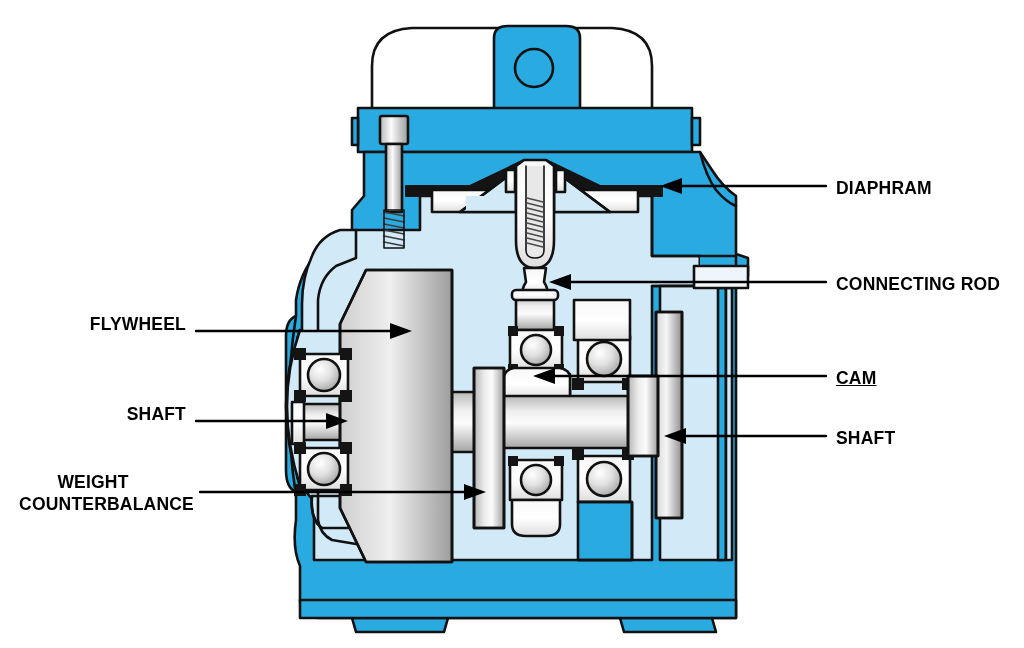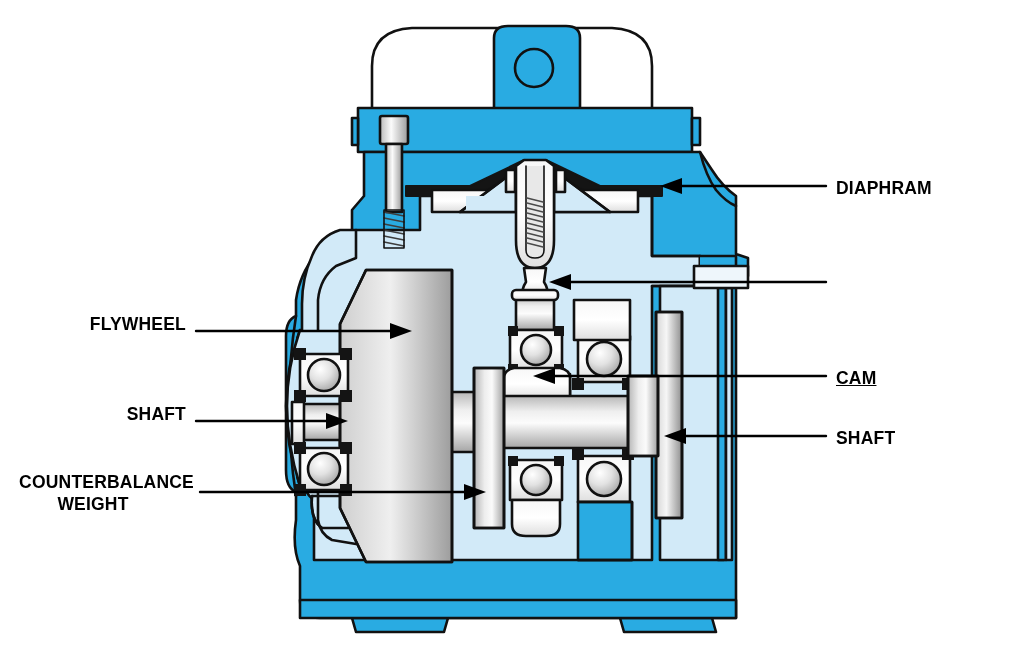--- a/index.html
+++ b/index.html
@@ -319,27 +319,28 @@
           <line x1="200" y1="492" x2="470" y2="492"></line>
           <polygon points="486,492 464,484 464,500" stroke="none"></polygon>
         </g>
       </g>
 
     </g>
   </svg>
 
   <div class="lbl right" style="left:836px; top:177px;">DIAPHRAM</div>
 
+  <div class="lbl right" style="left:836px; top:273px;">CONNECTING ROD</div>
 
   <div class="lbl right" style="left:836px; top:367px;text-decoration:underline;">CAM</div>
 
   <div class="lbl right" style="left:836px; top:427px;">SHAFT</div>
 
   <div class="lbl left" style="left:0px; top:403px; width:186px;">SHAFT</div>
 
   <div class="lbl left" style="left:0px; top:313px; width:186px;">FLYWHEEL</div>
 
   <div style="position:absolute; left:0px; top:471px; width:194px; text-align:right;">
+    <div class="lbl" style="position:static; text-align:center; padding-right:8px;">WEIGHT</div>
     <div class="lbl" style="position:static; text-align:right;">COUNTERBALANCE</div>
-    <div class="lbl" style="position:static; text-align:center; padding-right:8px;">WEIGHT</div>
   </div>
 
 </div>
 
 </body></html>

